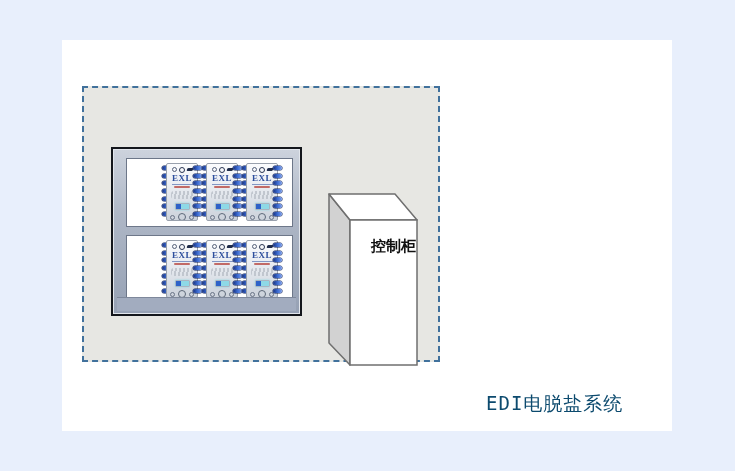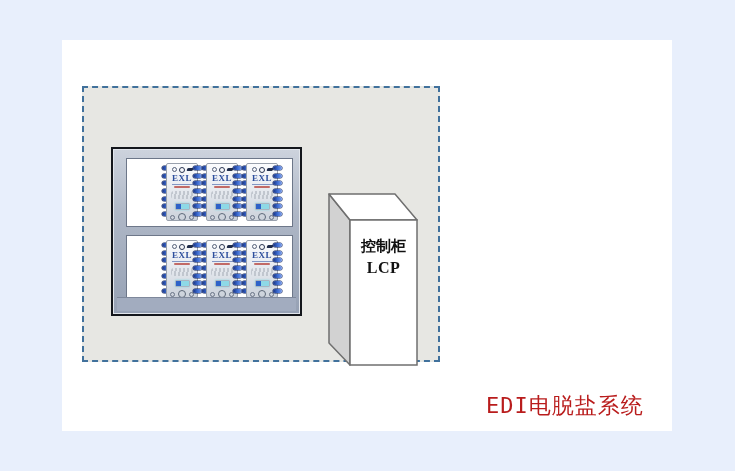--- a/index.html
+++ b/index.html
@@ -74,28 +74,28 @@
   .pills i{
     display:block;height:4px;border-radius:2px;
     background:linear-gradient(90deg,#16307e,#3f6fd6 55%,#7fa0e8);
     box-shadow:0 0 0 .5px #0d1f55;
   }
   
   .cabinet-svg{position:absolute;left:240px;top:100px;}
   .cabinet-label{
     position:absolute;left:266px;top:148px;width:67px;
     text-align:center;color:#111;
-    font-family:"Liberation Serif", serif;font-weight:bold;
+    font-family:"Liberation Serif", serif;font-weight:bold;padding-left:10px;
   }
   .cabinet-label .l1{font-size:15px;line-height:21px;}
   .cabinet-label .l2{font-size:16px;line-height:22px;letter-spacing:.5px;}
   
   .caption{
     position:absolute;left:424px;top:351px;
-    font-size:22px;letter-spacing:1px;color:#b91c1c;
+    font-size:19px;letter-spacing:1px;color:#0c4a6e;
     font-family:"DejaVu Sans Mono","Liberation Sans",sans-serif;
   }
 </style>
 </head>
 <body>
 
 <div class="stage">
 
   <div class="canvas">
 
@@ -336,21 +336,20 @@
         <div class="rack-base"></div>
       </div>
 
       <svg class="cabinet-svg" width="100" height="185" viewBox="0 0 100 185">
         <polygon points="5,6 26,32 26,177 5,155" fill="#d2d2d2" stroke="#6f6f6f" stroke-width="1.5" stroke-linejoin="round"></polygon>
         <polygon points="5,6 71,6 93,32 26,32" fill="#ffffff" stroke="#6f6f6f" stroke-width="1.5" stroke-linejoin="round"></polygon>
         <rect x="26" y="32" width="67" height="145" fill="#ffffff" stroke="#6f6f6f" stroke-width="1.5"></rect>
       </svg>
       <div class="cabinet-label">
         <div class="l1">控制柜</div>
-        <div class="l2">LCP</div>
       </div>
 
     </div>
 
     <div class="caption">EDI电脱盐系统</div>
 
   </div>
 </div>
 
 </body></html>

